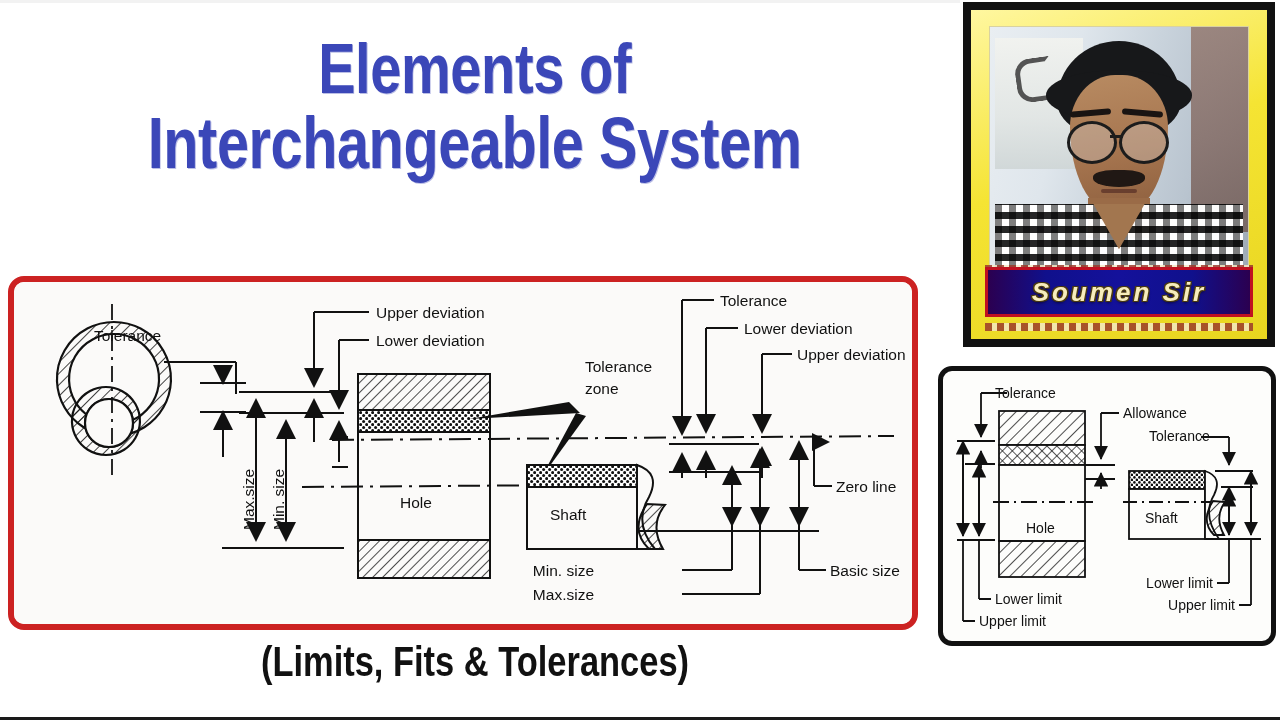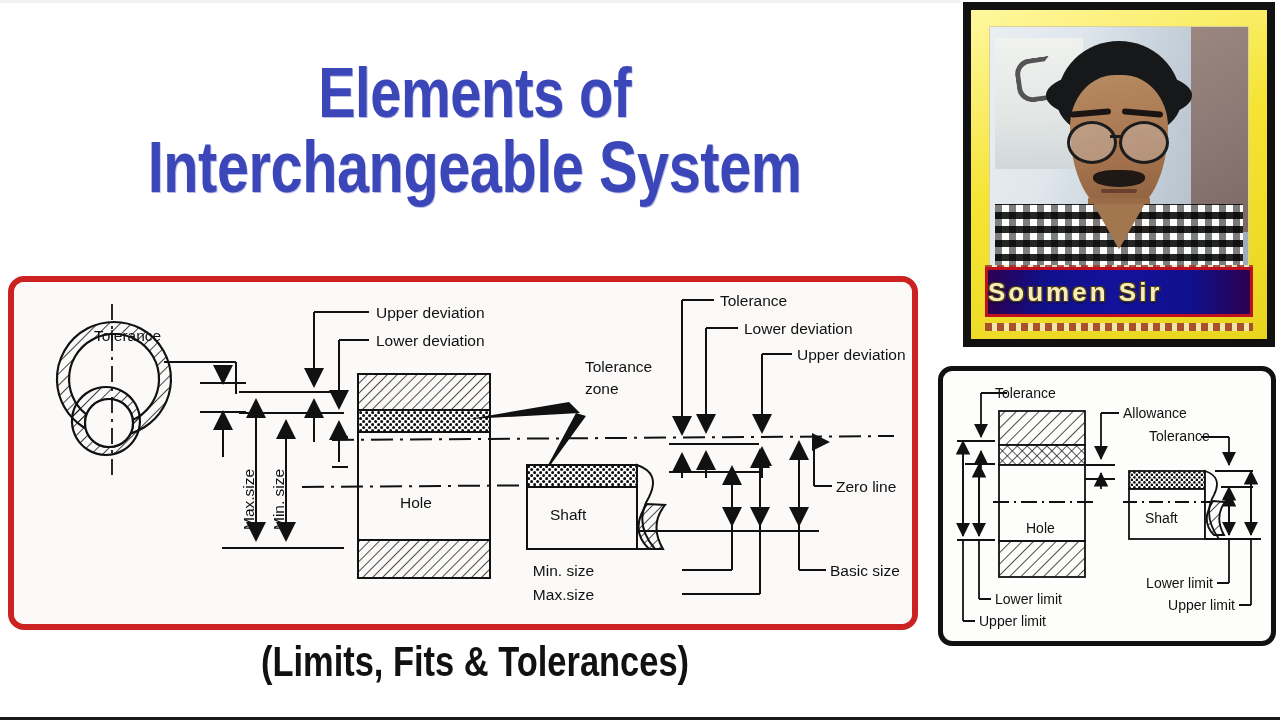--- a/index.html
+++ b/index.html
@@ -6,21 +6,21 @@
   body{
     width:1280px;height:720px;overflow:hidden;
     background:#ffffff;
     font-family:"Liberation Sans",sans-serif;
     position:relative;
   }
   .stage{position:absolute;inset:0;background:#ffffff;}
 
   
   .title-block{
-    position:absolute;left:0;top:26px;width:950px;height:210px;
+    position:absolute;left:0;top:2px;width:950px;height:210px;
     display:flex;flex-direction:column;align-items:center;justify-content:center;
   }
   .title-line{
     color:#3b47b8;
     font-family:"Liberation Sans",sans-serif;
     font-weight:bold;
     font-size:70px;
     line-height:1.04;
     letter-spacing:-0.5px;
     transform:scaleX(0.80);
@@ -116,21 +116,21 @@
     background:
       repeating-linear-gradient(0deg,rgba(20,20,20,.92) 0 7px,rgba(255,255,255,.95) 7px 14px),
       repeating-linear-gradient(90deg,rgba(20,20,20,.55) 0 7px,rgba(255,255,255,.55) 7px 14px);
     background-blend-mode:multiply;}
   .ph-collarV{position:absolute;left:40%;bottom:22%;width:20%;height:16%;
     background:#a2764f;clip-path:polygon(50% 100%,0 0,100% 0);}
   .nameplate{
     position:absolute;left:14px;right:14px;bottom:22px;height:44px;
     background:linear-gradient(90deg,#2b0050 0%,#10108c 22%,#14119b 50%,#10108c 78%,#2b0050 100%);
     border:3px solid #c01020;
-    display:flex;align-items:center;justify-content:flex-start;
+    display:flex;align-items:center;justify-content:center;font-style:italic;
   }
   .nameplate span{
     font-weight:bold;font-size:26px;letter-spacing:3px;
     color:#f7edbc;
     text-shadow:
       -1.4px -1.4px 0 #4a3a12, 1.4px -1.4px 0 #4a3a12,
       -1.4px  1.4px 0 #4a3a12, 1.4px  1.4px 0 #4a3a12,
       0 2px 3px rgba(0,0,0,.6);
   }
   .filmstrip{position:absolute;left:14px;right:14px;height:8px;

